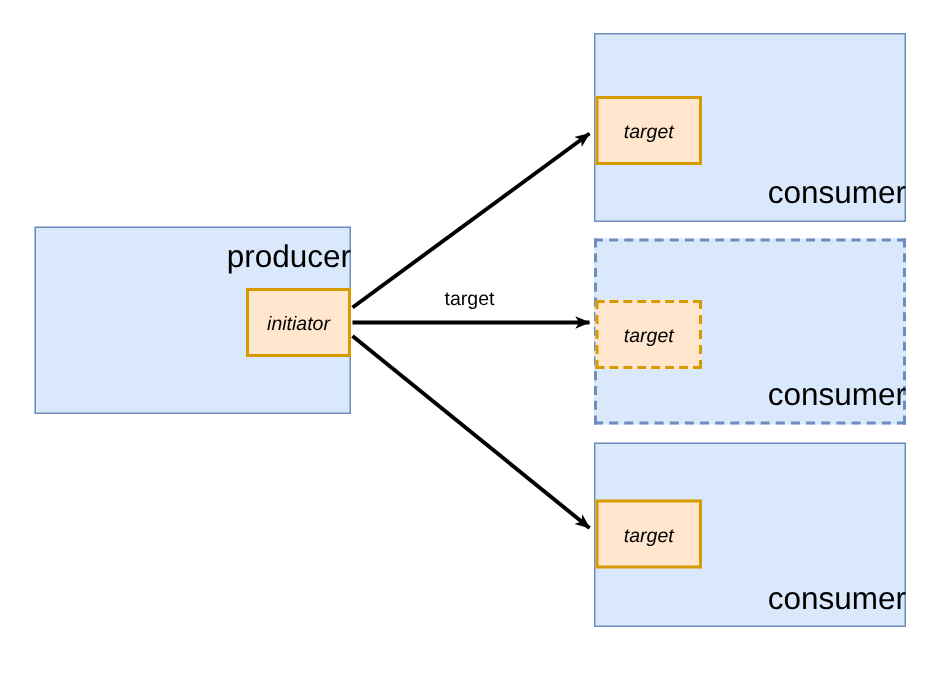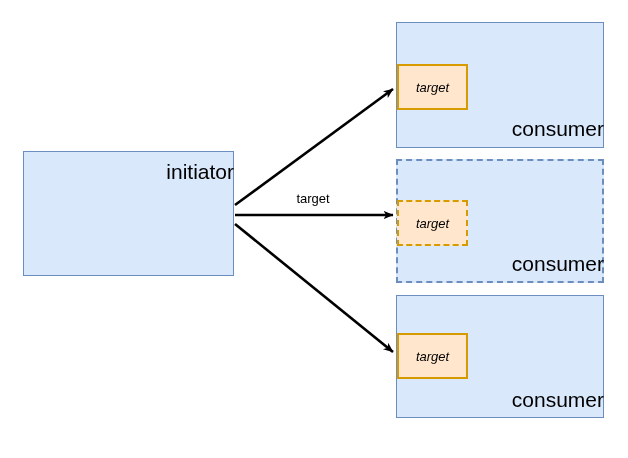--- a/index.html
+++ b/index.html
@@ -91,22 +91,25 @@
     width: 208px;
   }
 </style>
 </head>
 <body>
 
 <div id="canvas">
 
   <div class="node box-blue" style="left:23px; top:151px; width:211px; height:125px;"></div>
 
-  <div class="lbl lbl-big producer-title">initiator</div>
+  <div class="lbl lbl-big producer-title">producer</div>
 
+  <div class="node box-orange center-in" style="left:164px; top:192px; width:70px; height:46px;">
+    <span>initiator</span>
+  </div>
 
   <div class="node box-blue" style="left:396px; top:22px; width:208px; height:126px;"></div>
 
   <div class="lbl lbl-big consumer-title" style="left:396px; top:118px;">consumer</div>
 
   <div class="node box-orange center-in" style="left:397px; top:64px; width:71px; height:46px;">
     <span>target</span>
   </div>
 
   <div class="node box-blue dashed" style="left:396px; top:159px; width:208px; height:124px;"></div>

